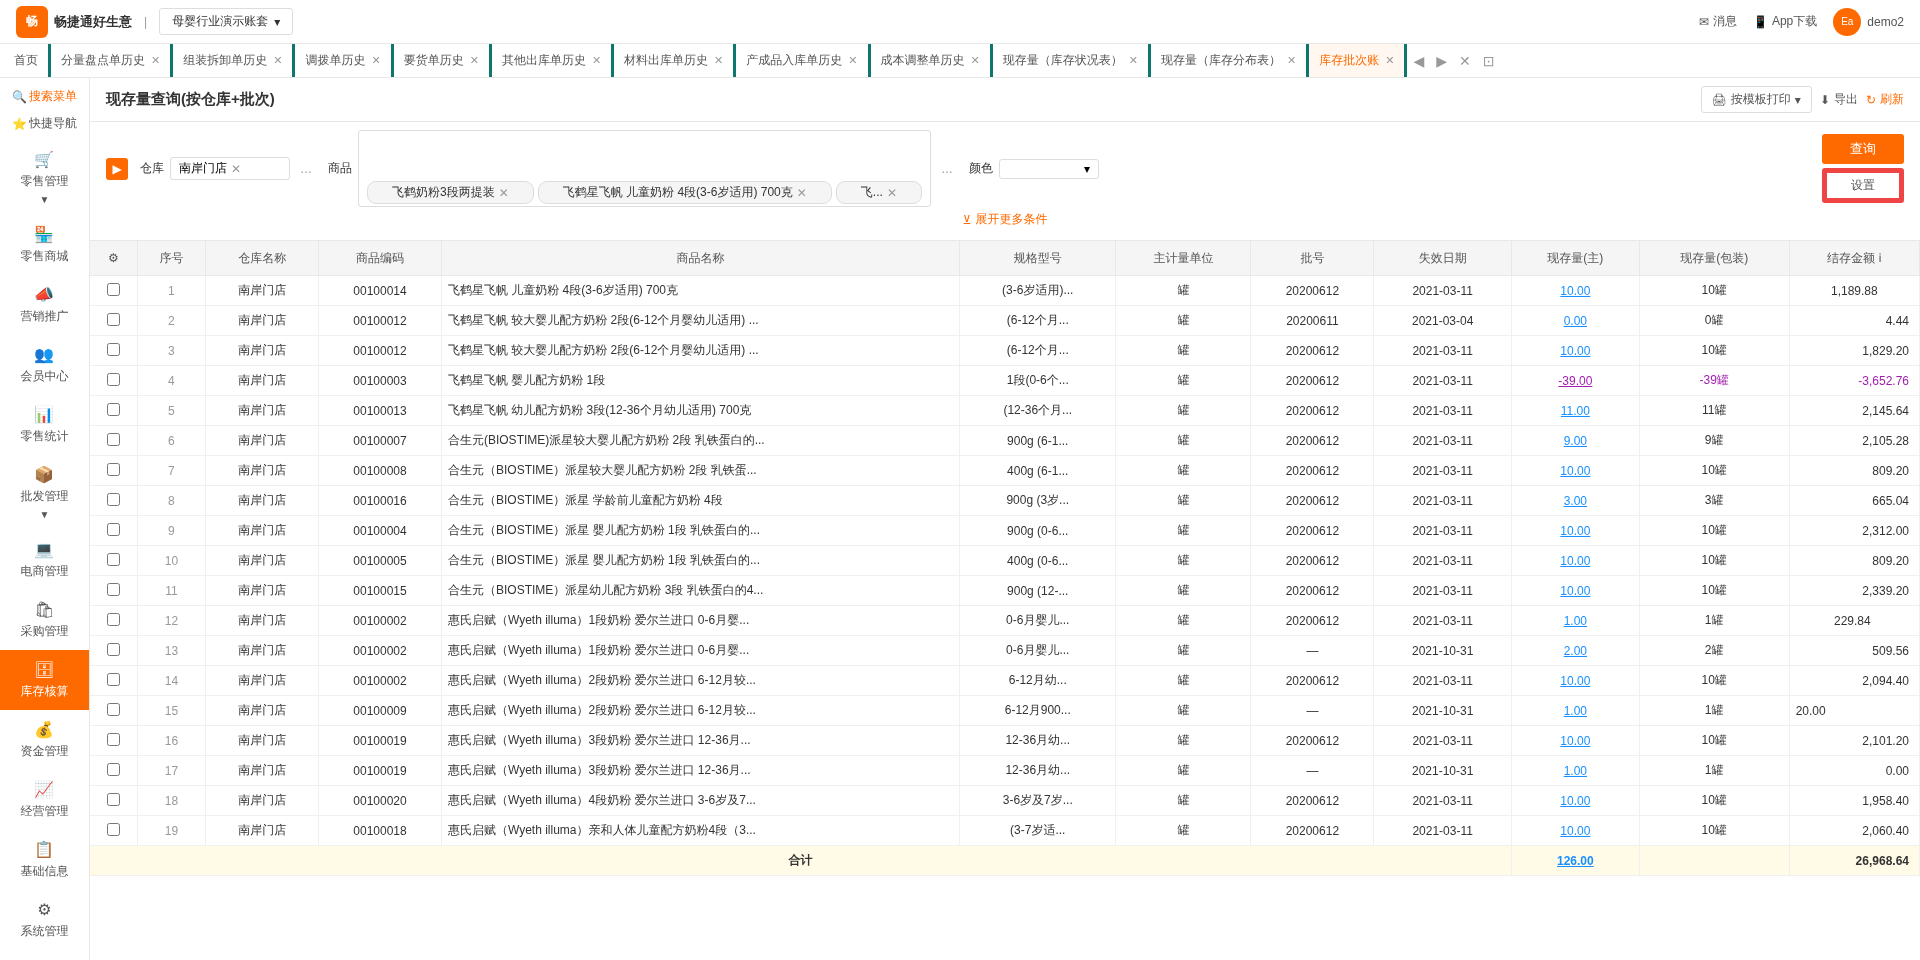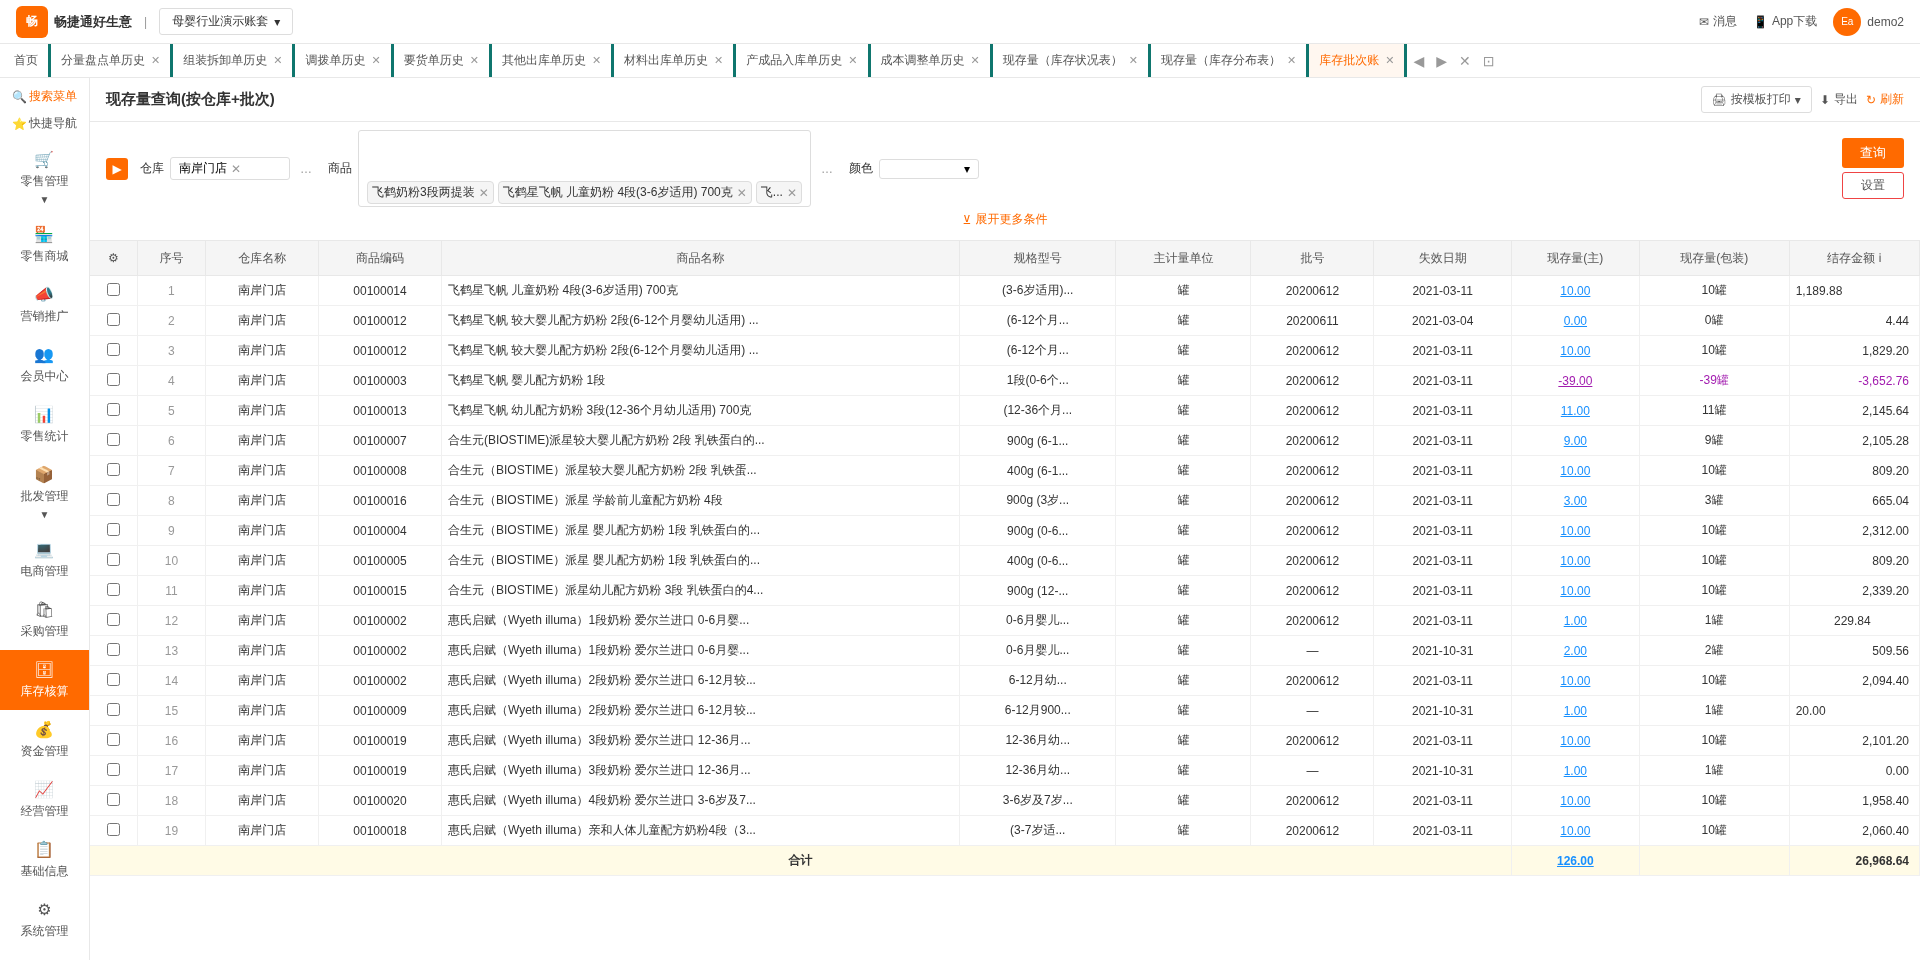--- a/index.html
+++ b/index.html
@@ -46,41 +46,41 @@
     .page-actions { display: flex; align-items: center; gap: 8px; }
     .btn-template { background: none; border: 1px solid #ddd; padding: 4px 10px; border-radius: 3px; cursor: pointer; color: #555; display: flex; align-items: center; gap: 4px; }
     .btn-export { background: none; border: none; color: #555; cursor: pointer; display: flex; align-items: center; gap: 4px; }
     .btn-refresh { background: none; border: none; color: #ff6a00; cursor: pointer; display: flex; align-items: center; gap: 4px; }
 
     
     .filter-bar { background: #fff; padding: 8px 16px; border-bottom: 1px solid #e8e8e8; }
     .filter-row { display: flex; align-items: center; gap: 12px; flex-wrap: wrap; }
     .filter-item { display: flex; align-items: center; gap: 6px; }
     .filter-label { color: #333; white-space: nowrap; }
-    .filter-tag { background: #f5f5f5; border: 1px solid #ddd; border-radius: 4px; padding: 2px 4px; display: flex; align-items: center; gap: 4px; color: #333; margin-top: 48px; }
+    .filter-tag { background: #f5f5f5; border: 1px solid #ddd; border-radius: 9px; padding: 2px 24px; display: flex; align-items: center; gap: 4px; color: #333; margin-top: 48px; }
     .filter-tag .del { color: #999; cursor: pointer; }
     .filter-expand-row { display: flex; align-items: center; justify-content: center; padding: 4px 0; }
     .expand-btn { color: #ff6a00; cursor: pointer; background: none; border: none; display: flex; align-items: center; gap: 4px; font-size: 12px; }
 
     
     .table-container { flex: 1; overflow-y: auto; background: #fff; }
     table { width: 100%; border-collapse: collapse; }
     thead { position: sticky; top: 0; z-index: 10; }
     thead tr { background: #f5f5f5; }
     th { padding: 8px 6px; text-align: center; color: #555; font-weight: normal; border-bottom: 1px solid #e8e8e8; border-right: 1px solid #e8e8e8; white-space: nowrap; }
     td { padding: 6px 6px; border-bottom: 1px solid #f0f0f0; border-right: 1px solid #f0f0f0; text-align: center; color: #333; }
     .td-link { color: #1890ff; text-decoration: underline; cursor: pointer; }
     .td-red { color: #a21caf; }
     .td-left { text-align: left; }
     .row-num { color: #999; }
     .summary-row td { background: #fffbe6; font-weight: bold; }
 
     
     .btn-query { background: #ff6a00; color: white; border: none; padding: 6px 18px; border-radius: 3px; cursor: pointer; font-size: 13px; }
-    .btn-settings { background: none; border: 1px solid #ef4444; padding: 4px 16px; border-radius: 3px; cursor: pointer; color: #555; }
+    .btn-settings { background: none; border: 5px solid #ef4444; padding: 4px 24px; border-radius: 3px; cursor: pointer; color: #555; }
 
     .filter-actions { display: flex; flex-direction: column; gap: 4px; }
 
     .warehouse-dropdown { display: inline-flex; align-items: center; gap: 4px; border: 1px solid #ddd; padding: 2px 8px; border-radius: 3px; cursor: pointer; min-width: 120px; background: #fff; }
     .goods-filter { display: inline-flex; align-items: center; gap: 4px; flex-wrap: wrap; border: 1px solid #ddd; padding: 2px 8px; border-radius: 3px; background: #fff; min-width: 200px; }
     .color-filter { display: inline-flex; align-items: center; gap: 4px; border: 1px solid #ddd; padding: 2px 8px; border-radius: 3px; background: #fff; min-width: 100px; }
 
     .header-dropdown { background: #fff; border: 1px solid #ddd; padding: 4px 12px; border-radius: 3px; display: inline-flex; align-items: center; gap: 6px; cursor: pointer; color: #333; }
   </style>
 </head>
@@ -354,21 +354,21 @@
     <td class="row-num">1</td>
     <td>南岸门店</td>
     <td>00100014</td>
     <td class="td-left" style="max-width:280px;overflow:hidden;text-overflow:ellipsis;white-space:nowrap;">飞鹤星飞帆 儿童奶粉 4段(3-6岁适用) 700克</td>
     <td>(3-6岁适用)...</td>
     <td>罐</td>
     <td>20200612</td>
     <td>2021-03-11</td>
     <td class="td-link ">10.00</td>
     <td class="">10罐</td>
-    <td class="" style="text-align:left;">1,189.88</td>
+    <td class="" style="text-align:center;">1,189.88</td>
   </tr>
             <tr>
     <td style="text-align:center;">
       <input type="checkbox" style="">
     </td>
     <td class="row-num">2</td>
     <td>南岸门店</td>
     <td>00100012</td>
     <td class="td-left" style="max-width:280px;overflow:hidden;text-overflow:ellipsis;white-space:nowrap;">飞鹤星飞帆 较大婴儿配方奶粉 2段(6-12个月婴幼儿适用) ...</td>
     <td>(6-12个月...</td>

